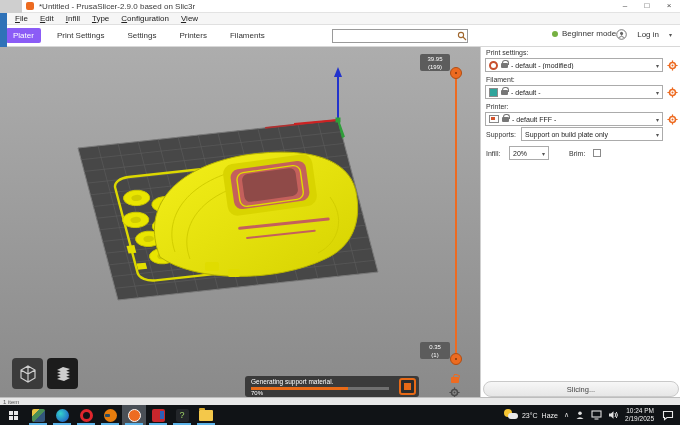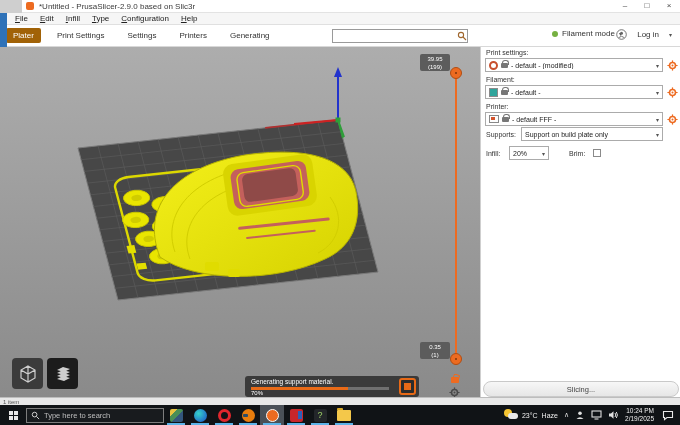--- a/index.html
+++ b/index.html
@@ -23,21 +23,21 @@
   
   .menubar { position:absolute; left:0; top:13px; width:680px; height:12px; background:#f6f6f6;
     display:flex; align-items:center; padding-left:10px; gap:2px; border-bottom:1px solid #e0e0e0; }
   .menu-item { font-size:8px; color:#222; padding:0 5px; }
   .menu-item::first-letter { text-decoration:underline; }
 
   
   .tabbar { position:absolute; left:0; top:25px; width:680px; height:22px; background:#ffffff;
     display:flex; align-items:center; border-bottom:1px solid #d8d8d8; }
   .tab { font-size:8px; color:#333; padding:3px 7px; margin-left:9px; border-radius:2px; white-space:nowrap; }
-  .tab.active { background:#a16207; color:#fff; margin-left:6px; }
+  .tab.active { background:#8b5cf6; color:#fff; margin-left:6px; }
   .tab-search { position:absolute; left:332px; top:4px; width:136px; height:14px;
     border:1px solid #9a9a9a; background:#fff; display:flex; align-items:center; }
   .tab-search input { flex:1; border:none; outline:none; font-size:8px; height:12px; padding:0 3px;
     font-family:inherit; }
   .mode-area { position:absolute; left:552px; top:4px; display:flex; align-items:center; gap:4px; }
   .mode-dot { width:6px; height:6px; border-radius:50%; background:#76b041; }
   .mode-label,.login-label { font-size:8px; color:#333; }
   .chev { font-size:6px; color:#555; }
   .login-area { position:absolute; right:8px; top:4px; display:flex; align-items:center; gap:10px; }
 
@@ -162,41 +162,41 @@
       <div class="win-btn">×</div>
     </div>
   </div>
 
   <div class="menubar">
     <span class="menu-item">File</span>
     <span class="menu-item">Edit</span>
     <span class="menu-item">Infill</span>
     <span class="menu-item">Type</span>
     <span class="menu-item">Configuration</span>
-    <span class="menu-item">Help</span>
+    <span class="menu-item">View</span>
   </div>
 
   <div class="tabbar">
     <span class="tab active">Plater</span>
     <span class="tab">Print Settings</span>
     <span class="tab">Settings</span>
     <span class="tab">Printers</span>
-    <span class="tab">Generating</span>
+    <span class="tab">Filaments</span>
 
     <div class="tab-search">
       <input type="text" style="">
       <svg width="10" height="10" viewBox="0 0 10 10">
         <circle cx="4" cy="4" r="2.6" fill="none" stroke="#a0672d" stroke-width="1.1"></circle>
         <line x1="6" y1="6" x2="9" y2="9" stroke="#a0672d" stroke-width="1.1"></line>
       </svg>
     </div>
 
     <div class="mode-area">
       <span class="mode-dot"></span>
-      <span class="mode-label">Filament mode</span>
+      <span class="mode-label">Beginner mode</span>
       <span class="chev">▾</span>
     </div>
     <div class="login-area">
       <svg width="11" height="11" viewBox="0 0 11 11">
         <circle cx="5.5" cy="5.5" r="4.8" fill="none" stroke="#666" stroke-width="0.9"></circle>
         <circle cx="5.5" cy="4.3" r="1.5" fill="#666"></circle>
         <path d="M2.8 8.6 Q5.5 5.9 8.2 8.6" fill="none" stroke="#666" stroke-width="0.9"></path>
       </svg>
       <span class="login-label">Log in</span>
       <span class="chev">▾</span>
@@ -440,27 +440,20 @@
 
   <div class="taskbar">
     <div class="start">
       <span class="win-logo">
           <span></span>
           <span></span>
           <span></span>
           <span></span>
         </span>
     </div>
-    <div class="tb-search">
-      <svg width="9" height="9" viewBox="0 0 10 10">
-        <circle cx="4" cy="4" r="2.6" fill="none" stroke="#cfcfcf" stroke-width="1.1"></circle>
-        <line x1="6" y1="6" x2="9" y2="9" stroke="#cfcfcf" stroke-width="1.1"></line>
-      </svg>
-      <input type="text" placeholder="Type here to search" style="">
-    </div>
     <div class="tb-app">
         <span class="ico-photos"></span>
       </div>
     <div class="tb-app">
         <span class="ico-edge"></span>
       </div>
     <div class="tb-app">
         <span class="ico-opera"></span>
       </div>
     <div class="tb-app">

